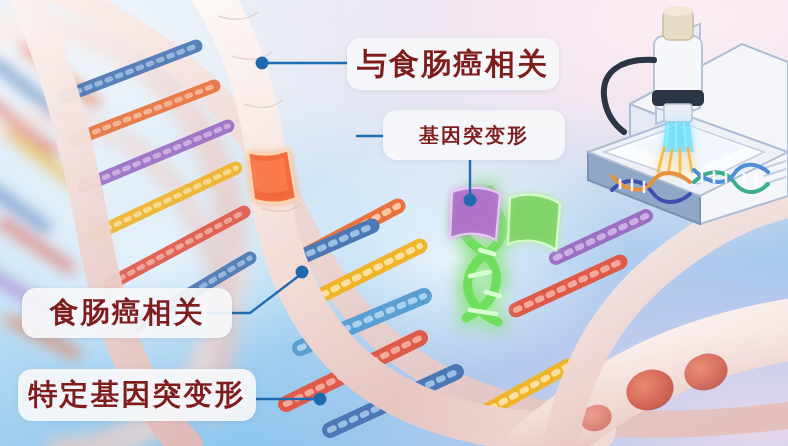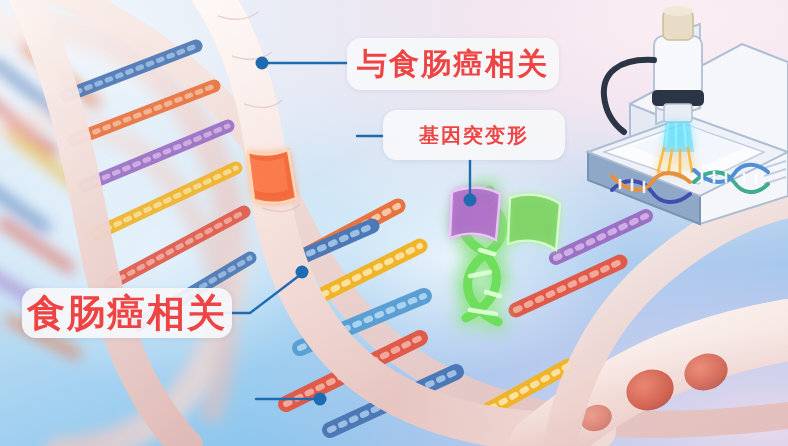--- a/index.html
+++ b/index.html
@@ -29,29 +29,29 @@
   }
 
   
   .art{position:absolute;inset:0;}
 
   
   .pill{
     position:absolute;display:flex;align-items:center;justify-content:center;
     background:rgba(246,248,250,.93);
     border-radius:14px;
-    color:#ef4444;
+    color:#7f1d1d;
     font-weight:700;
     letter-spacing:2px;
     box-shadow:0 1px 5px rgba(60,90,130,.10);
     white-space:nowrap;
   }
   #pill-1{left:347px;top:38px;width:212px;height:52px;font-size:30px;}
   #pill-2{left:383px;top:110px;width:182px;height:50px;font-size:20px;}
-  #pill-3{left:22px;top:288px;width:210px;height:50px;font-size:38px;}
+  #pill-3{left:22px;top:288px;width:210px;height:50px;font-size:29px;}
   #pill-4{left:18px;top:369px;width:238px;height:52px;font-size:29px;}
 
   .leader{position:absolute;overflow:visible;pointer-events:none;}
   .ldot{fill:#1f6bb0;}
   .lline{stroke:#1f6bb0;stroke-width:2.4;fill:none;stroke-linecap:round;stroke-linejoin:round;}
 </style>
 </head>
 <body>
 
 <div id="stage">
@@ -312,14 +312,15 @@
       <circle class="ldot" cx="302" cy="272" r="6.5"></circle>
 
       <line class="lline" x1="256" y1="399" x2="316" y2="399"></line>
       <circle class="ldot" cx="320" cy="399" r="6.5"></circle>
     </g>
   </svg>
 
   <div class="pill" id="pill-1">与食肠癌相关</div>
   <div class="pill" id="pill-2">基因突变形</div>
   <div class="pill" id="pill-3">食肠癌相关</div>
+  <div class="pill" id="pill-4">特定基因突变形</div>
 
 </div>
 
 </body></html>

